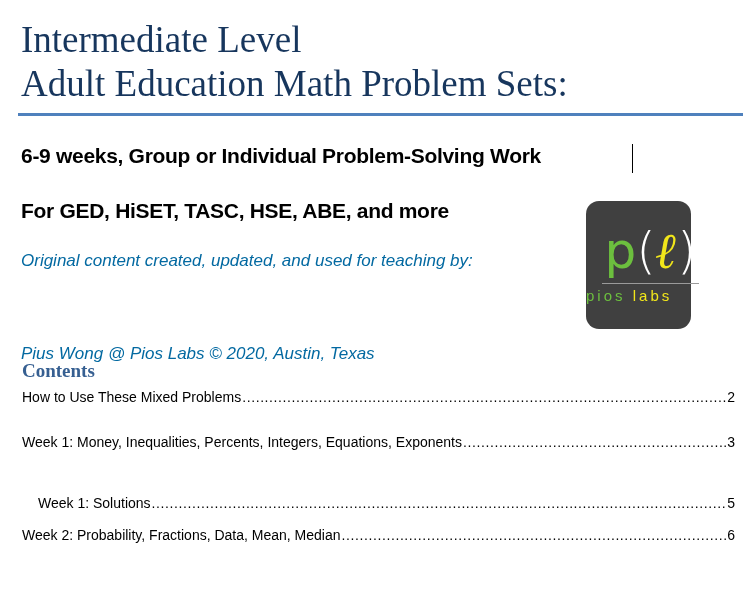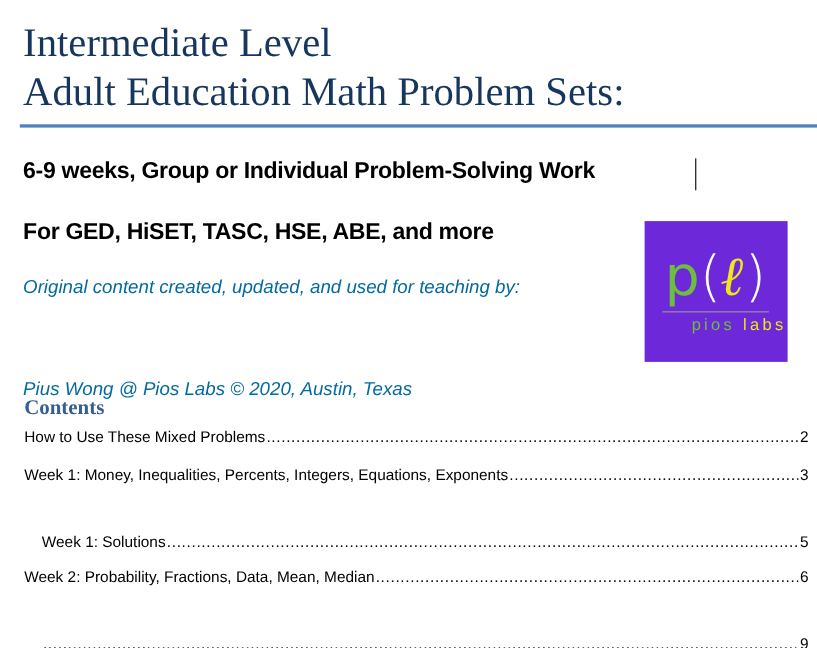--- a/index.html
+++ b/index.html
@@ -33,56 +33,57 @@
       font-size: 21px; font-weight: bold; line-height: 28px;
       letter-spacing: -0.3px; white-space: nowrap;
     }
     .credit {
       position: absolute; left: 21px; font-style: italic;
       font-size: 17px; line-height: 22px; white-space: nowrap; color: #0369a1;
     }
     .credit.l1 { top: 250px; }
     .credit.l2 { top: 295px; margin-top: 48px; }
     .logo {
-      position: absolute; left: 586px; top: 201px; width: 130px; height: 128px;
-      background: #6d28d9;
+      position: absolute; left: 586px; top: 201px; width: 105px; height: 128px;
+      background: #404040;
+      border-radius: 13px;
     }
     .logo-mark {
       position: absolute; left: 0; top: 22px; width: 129px; text-align: center;
       font-size: 50px; line-height: 56px; white-space: nowrap;
     }
     .logo-p { color: #6cbf3e; font-family: "DejaVu Sans", sans-serif; }
     .logo-paren { color: #ffffff; font-family: "DejaVu Sans", sans-serif; font-weight: 300; }
     .logo-l { color: #f1e61a; font-family: "DejaVu Serif", serif; font-style: italic; font-weight: bold; }
     .logo-rule {
       position: absolute; left: 16px; top: 82px; width: 97px; height: 1px;
       background: #9a9a9a;
     }
     .logo-text {
-      position: absolute; left: 0; top: 86px; width: 129px; text-align: right;
+      position: absolute; left: 0; top: 86px; width: 129px; text-align: left;
       font-size: 15px; letter-spacing: 3px; white-space: nowrap;
     }
     .logo-pios { color: #6cbf3e; }
     .logo-labs { color: #f1e61a; }
     .toc-heading {
       position: absolute; left: 22px; top: 360px;
       font-family: "Liberation Serif", "DejaVu Serif", serif;
       font-weight: bold; font-size: 19px; color: #365f91;
     }
     .toc {
       position: absolute; left: 0; top: 386px; width: 743px;
     }
     .toc-row {
       position: relative; height: 25px; display: flex; align-items: baseline;
       font-size: 14px; line-height: 22px; white-space: nowrap;
       padding-right: 8px; box-sizing: border-box; margin-bottom: 7px;
     }
     .toc-row.l1 { padding-left: 22px; }
     .toc-row.l2 { padding-left: 38px; margin-top: 36px; }
-    .toc-row:first-child { margin-bottom: 12px; height: 22px; }
+    .toc-row:first-child { margin-bottom: 23px; height: 22px; }
     .toc-label { flex: 0 0 auto; }
     .toc-dots {
       flex: 1 1 auto; overflow: hidden; margin: 0 1px;
       letter-spacing: 0.6px; color: #000;
     }
     .toc-dots::before {
       content: "....................................................................................................................................................................................................................................................................";
     }
     .toc-page { flex: 0 0 auto; text-align: right; }
   </style>

